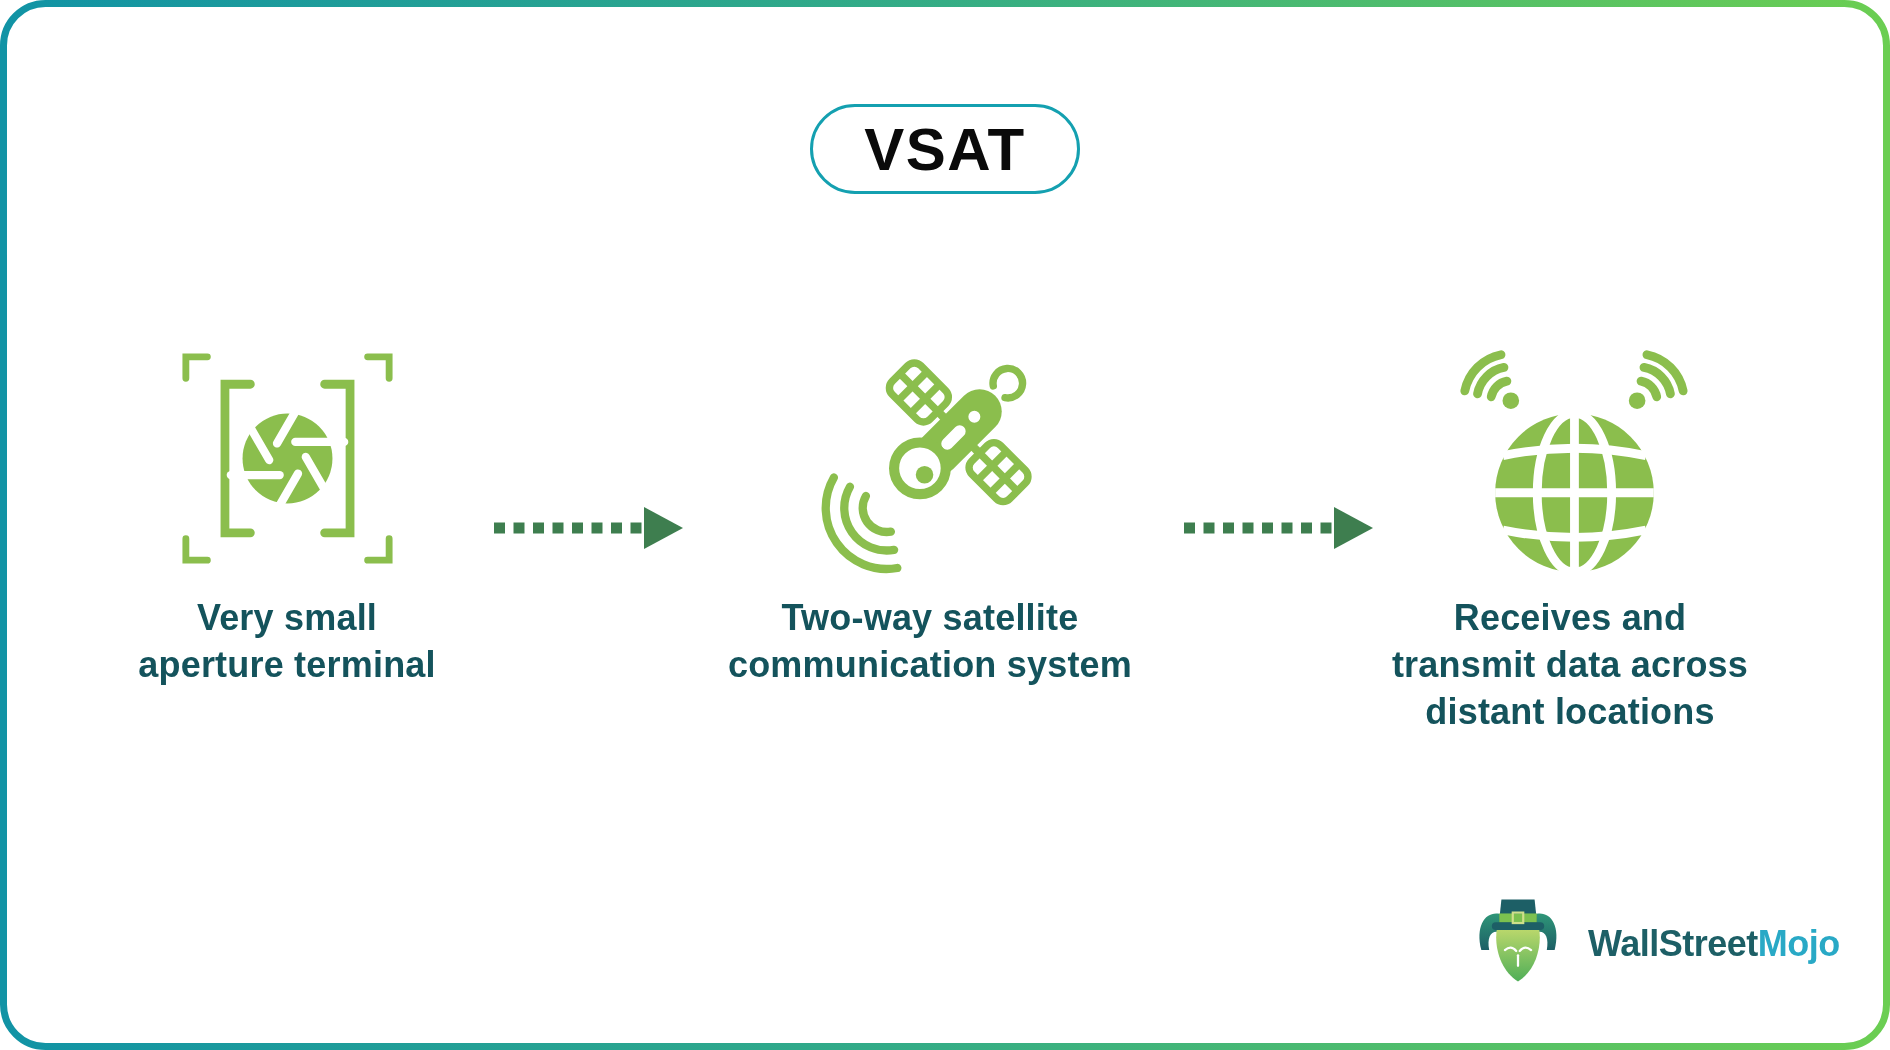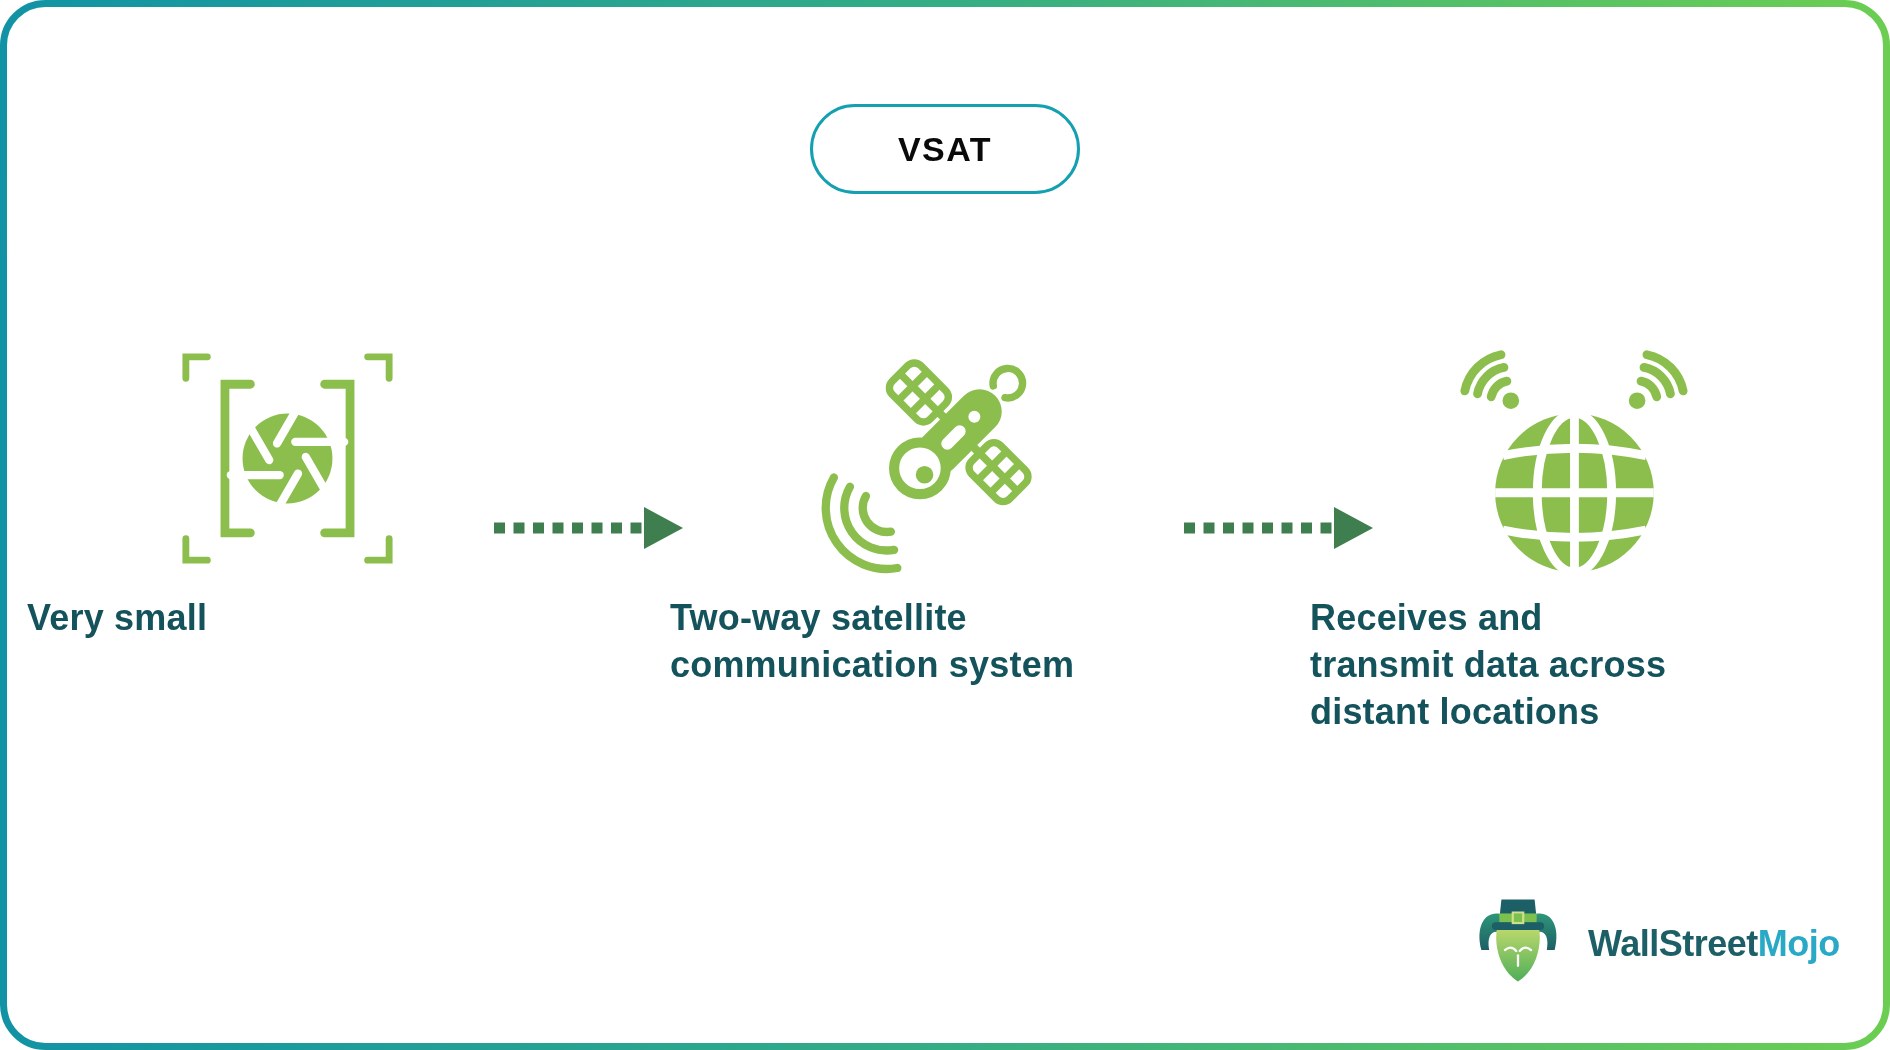--- a/index.html
+++ b/index.html
@@ -5,26 +5,26 @@
   html,body{margin:0;padding:0;background:#fff;}
   body{width:1890px;height:1050px;font-family:"Liberation Sans",sans-serif;overflow:hidden;}
   .canvas{position:relative;width:1890px;height:1050px;background:#ffffff;}
   .frame-svg{position:absolute;left:0;top:0;}
   .title-pill{
     position:absolute;left:810px;top:104px;width:270px;height:90px;
     border:3.5px solid #14A0B0;border-radius:48px;box-sizing:border-box;
     display:flex;align-items:center;justify-content:center;
   }
   .title-pill span{
-    font-size:34px;font-weight:800;color:#0a0a0a;letter-spacing:1.5px;
+    font-size:60px;font-weight:800;color:#0a0a0a;letter-spacing:1.5px;
   }
   .icon-abs{position:absolute;}
   .caption{
     position:absolute;width:520px;top:594px;
-    color:#14535C;font-weight:700;
+    text-align:center;color:#14535C;font-weight:700;
     font-size:36px;line-height:47px;letter-spacing:0.2px;
   }
   .cap-1{left:27px;}
   .cap-2{left:670px;}
   .cap-3{left:1310px;}
   .arrow-svg{position:absolute;top:500px;}
   .arrow-1{left:488px;}
   .arrow-2{left:1178px;}
   .brand{
     position:absolute;left:1474px;top:896px;height:96px;
@@ -140,20 +140,21 @@
     <g fill="none" stroke="#8BBE4D" stroke-width="9" stroke-linecap="round">
       <circle cx="66" cy="-59" r="8.5" fill="#8BBE4D" stroke="none"></circle>
       <path d="M 70 -79 A 20 20 0 0 1 86 -63"></path>
       <path d="M 73 -93 A 34 34 0 0 1 100 -66"></path>
       <path d="M 76 -106 A 47 47 0 0 1 113 -69"></path>
     </g>
   </svg>
 
   <div class="caption cap-1">
     <div>Very small</div>
+    <div>aperture terminal</div>
   </div>
   <div class="caption cap-3">
     <div>Receives and</div>
     <div>transmit data across</div>
     <div>distant locations</div>
   </div>
   <div class="caption cap-2">
     <div>Two-way satellite</div>
     <div>communication system</div>
   </div>

